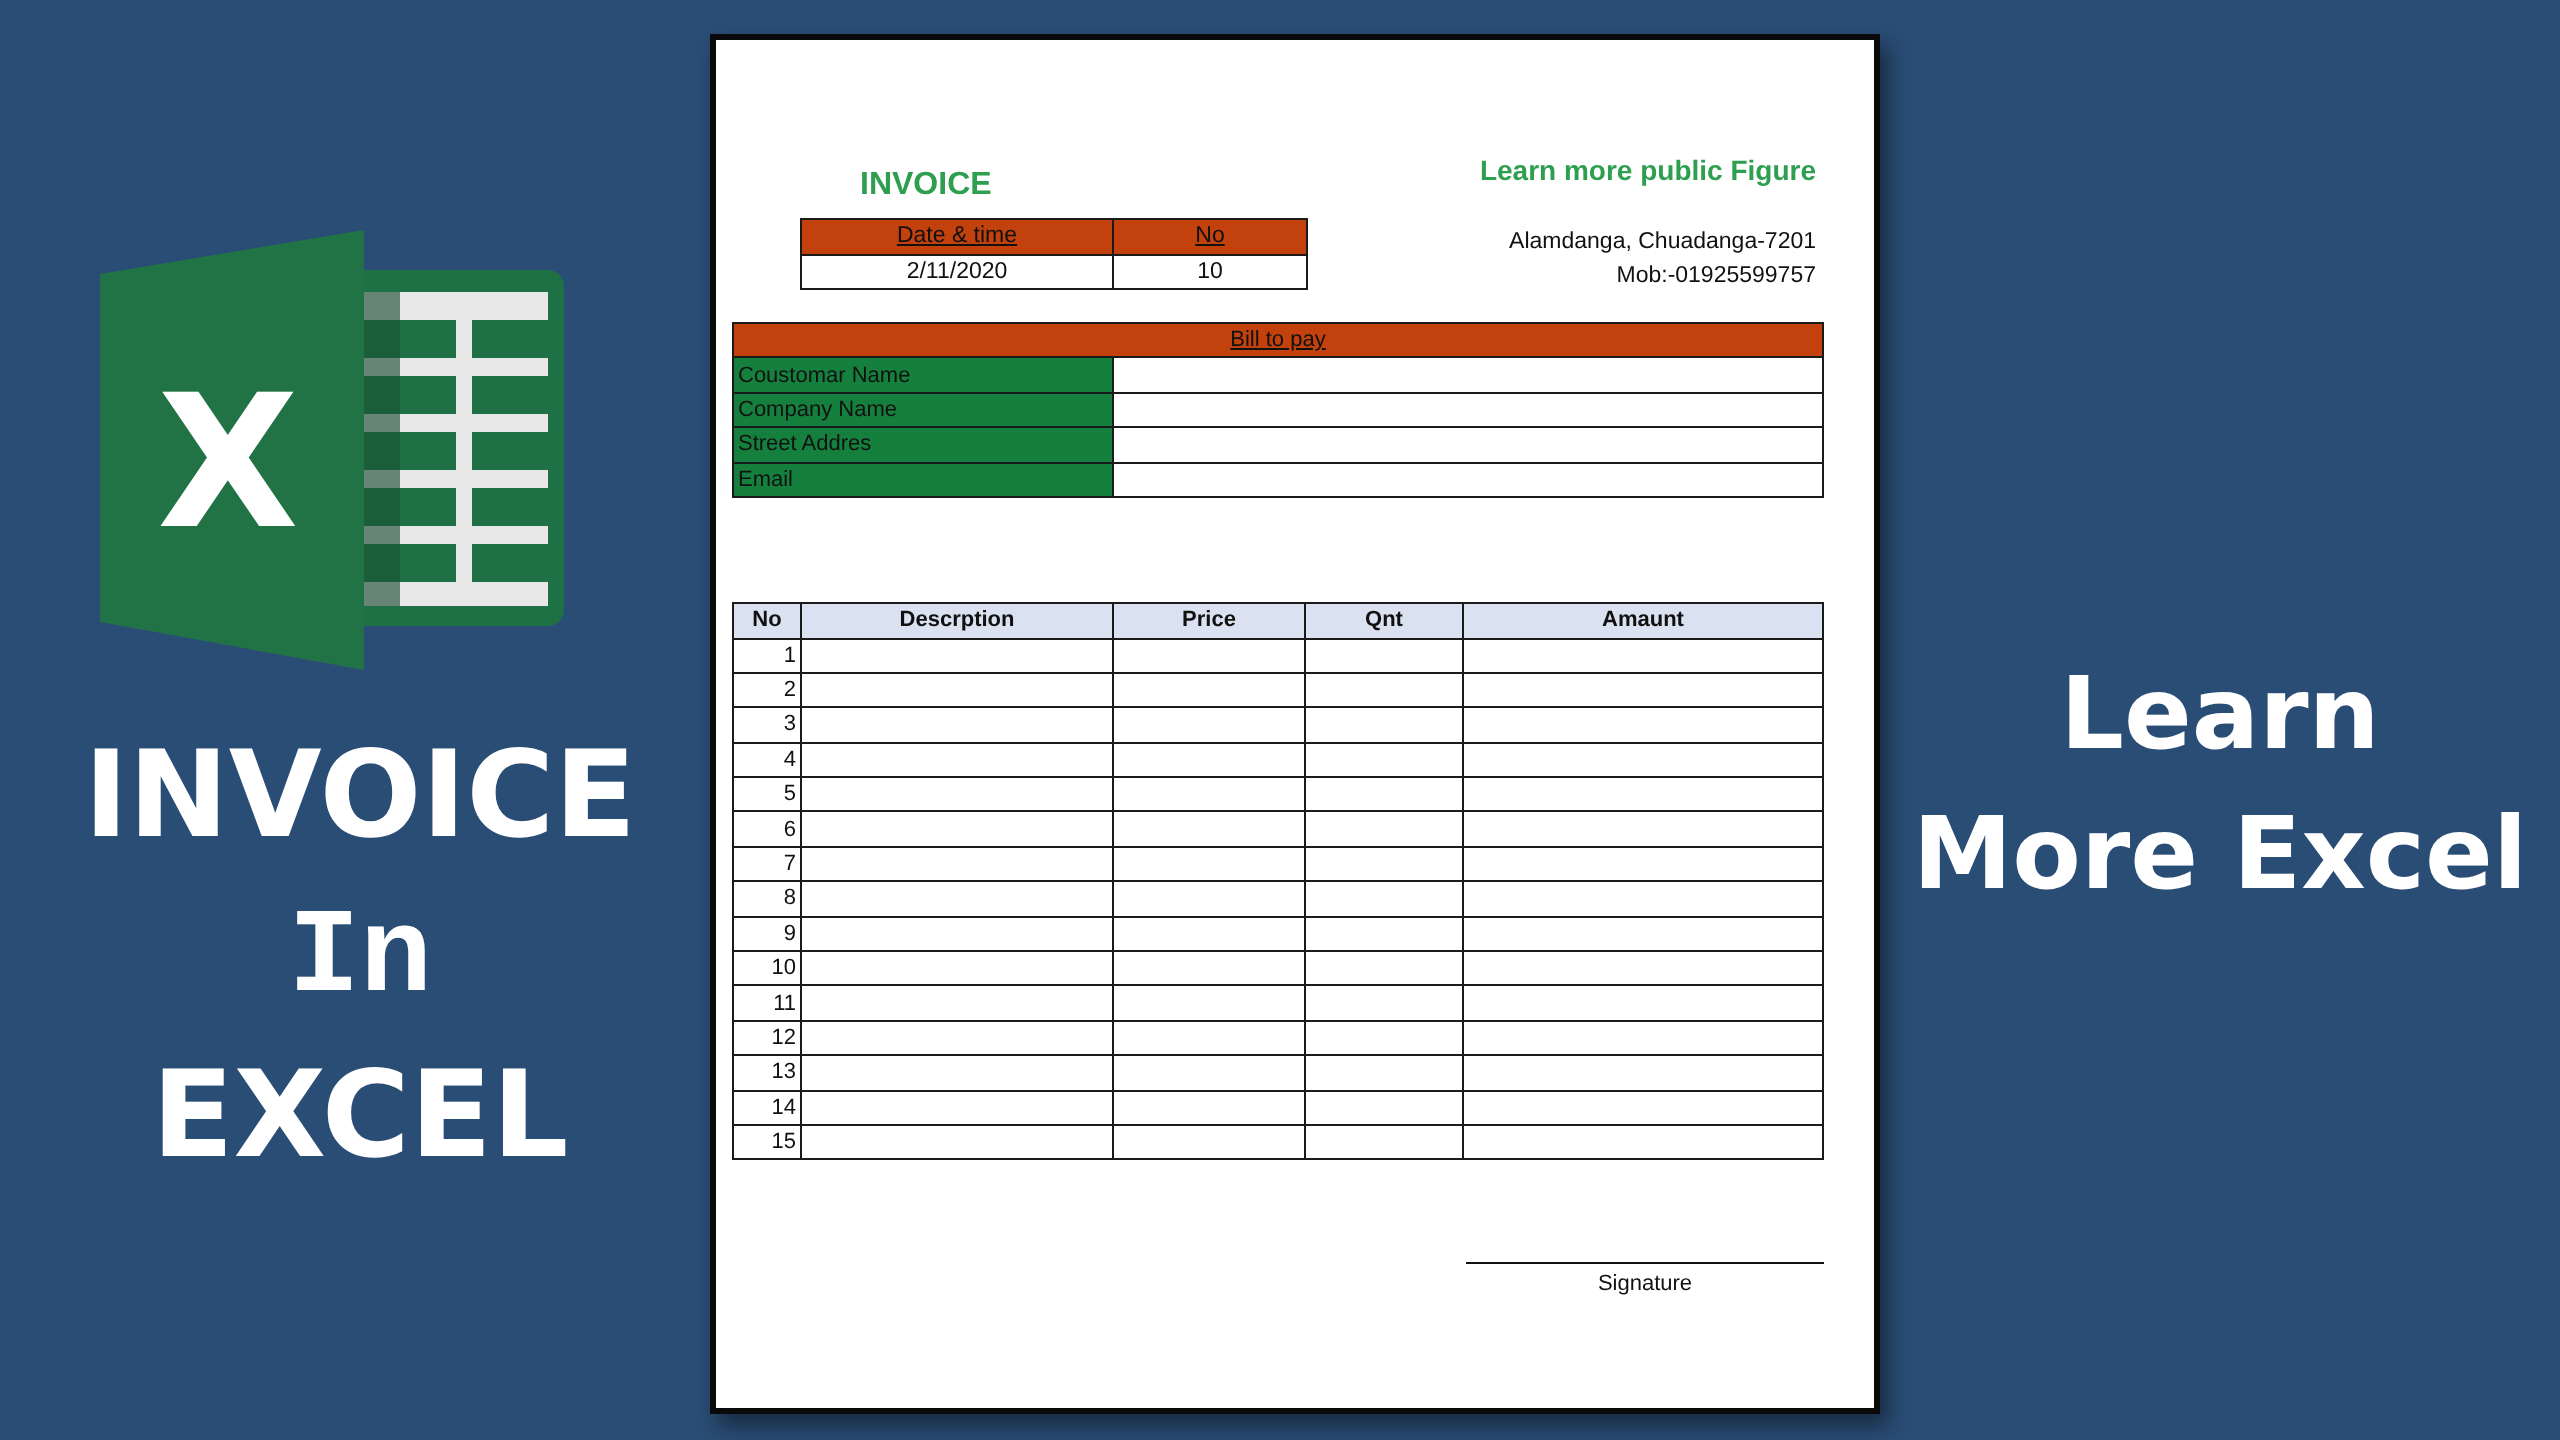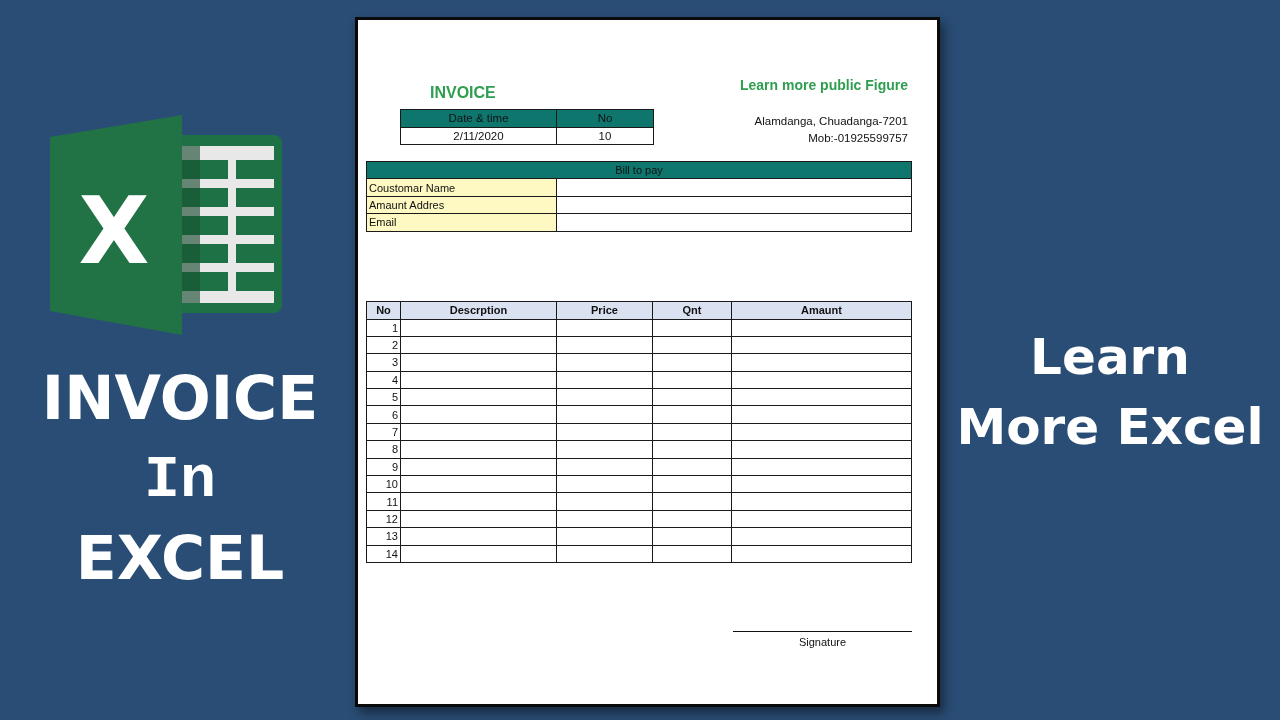--- a/index.html
+++ b/index.html
@@ -37,28 +37,28 @@
   .inv-title {
     left: 72px; top: 64px; font-size: 16px; font-weight: bold; color: #2e9e4f;
   }
   .brand {
     right: 29px; top: 57px; font-size: 14px; font-weight: bold; color: #2e9e4f; text-align: right;
   }
   .addr { right: 29px; top: 93px; font-size: 11.5px; color: #111; text-align: right; line-height: 17px; margin-left: 36px; }
 
   table { border-collapse: collapse; position: absolute; font-size: 11px; color: #111; }
   td, th { border: 1.5px solid #1a1a1a; padding: 0 2px; height: 17.4px; font-weight: normal; }
-  .hdr { background: #0f766e; }
+  .hdr { background: #c2410c; text-decoration: underline; }
 
   .meta-table { left: 42px; top: 89px; width: 254px; }
   .meta-table td { text-align: center; height: 17.5px; font-size: 11.5px; }
 
   .bill-table { left: 8px; top: 141px; width: 546px; }
   .bill-table td { height: 17.4px; }
-  .bill-table .label { width: 190px; background: #fef9c3; text-align: left; }
+  .bill-table .label { width: 190px; background: #15803d; text-align: left; }
 
   .items-table { left: 8px; top: 281px; width: 546px; }
   .items-table th { background: #dae1f1; font-weight: bold; text-align: center; height: 17.5px; }
   .items-table td.no { text-align: right; padding-right: 2px; }
 
   .sig-line { left: 375px; top: 611px; width: 179px; height: 0; border-top: 1.5px solid #111; }
   .sig-label { left: 375px; top: 616px; width: 179px; text-align: center; font-size: 11px; color: #111; }
 </style>
 </head>
 <body>
@@ -115,21 +115,25 @@
   <table class="bill-table">
     <tbody>
         <tr class="hdr">
       <td colspan="2" style="text-align:center">Bill to pay</td>
     </tr>
     <tr>
       <td class="label">Coustomar Name</td>
       <td></td>
     </tr>
     <tr>
-      <td class="label">Amaunt Addres</td>
+      <td class="label">Company Name</td>
+      <td></td>
+    </tr>
+    <tr>
+      <td class="label">Street Addres</td>
       <td></td>
     </tr>
     <tr>
       <td class="label">Email</td>
       <td></td>
     </tr>
   </tbody>
     </table>
 
   <table class="items-table">
@@ -234,18 +238,25 @@
           <td></td>
           <td></td>
         </tr>
         <tr>
           <td class="no">14</td>
           <td></td>
           <td></td>
           <td></td>
           <td></td>
         </tr>
+        <tr>
+          <td class="no">15</td>
+          <td></td>
+          <td></td>
+          <td></td>
+          <td></td>
+        </tr>
       </tbody>
   </table>
 
   <div class="abs sig-line"></div>
   <div class="abs sig-label">Signature</div>
 </div>
 
 </body></html>

